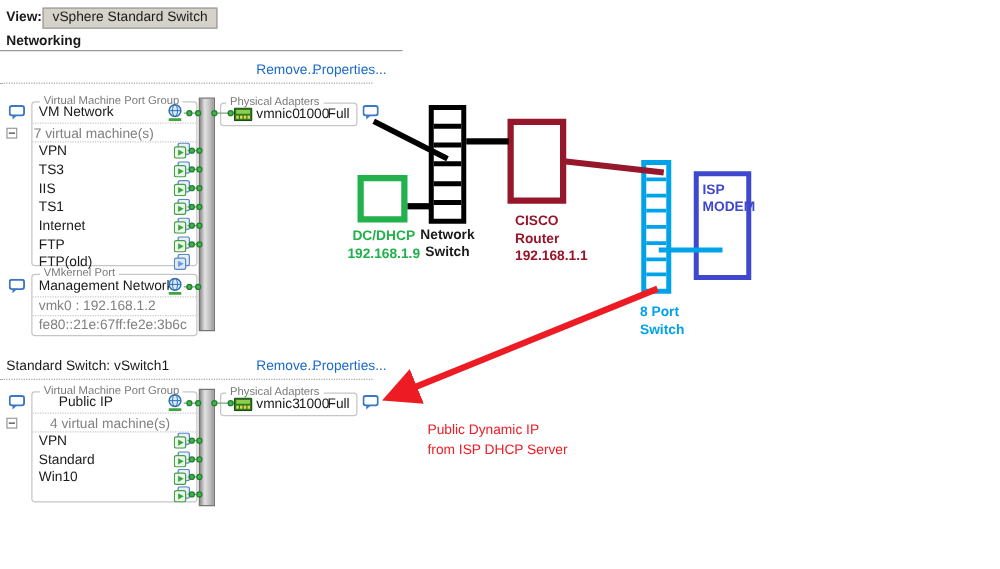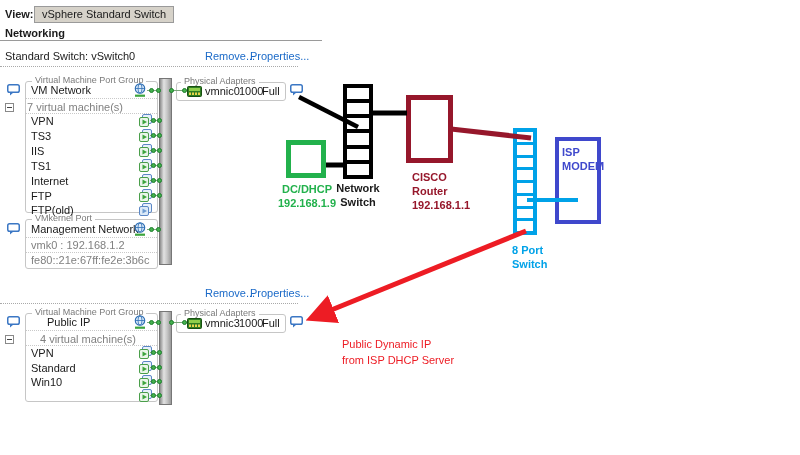--- a/index.html
+++ b/index.html
@@ -37,21 +37,20 @@
 </head>
 <body>
 
 <div id="screen">
 
   <div class="abs t bold" style="left:5px;top:8px;">View:</div>
   <div class="abs viewbtn" style="left:34px;top:6px;">vSphere Standard Switch</div>
   <div class="abs t bold" style="left:5px;top:27px;">Networking</div>
   <div class="abs" style="left:0;top:40px;width:322px;border-top:1px solid #9a9a9a;"></div>
 
-  <div class="abs t" style="left:5px;top:50px;">Standard Switch: vSwitch0</div>
   <div class="abs t link" style="left:205px;top:50px;">Remove...</div>
   <div class="abs t link" style="left:250px;top:50px;">Properties...</div>
   <div class="abs dotline" style="left:0;top:66px;width:298px;"></div>
 
   <div class="abs fieldset" style="left:25px;top:81px;width:133px;height:132px;z-index:2;"></div>
   <div class="abs legend" style="left:32px;top:76px;">Virtual Machine Port Group</div>
   <div class="abs rowsep" style="left:26px;top:98px;width:131px;z-index:3;"></div>
   <div class="abs rowsep" style="left:26px;top:113px;width:131px;z-index:3;"></div>
 
   <span class="abs" style="left:7px;top:84px;z-index:4;">
@@ -189,20 +188,21 @@
   <div class="abs t" style="left:205px;top:85px;z-index:4;">vmnic0</div>
   <div class="abs t" style="left:239px;top:85px;z-index:4;">1000</div>
   <div class="abs t" style="left:262px;top:85px;z-index:4;">Full</div>
   <span class="abs" style="left:290px;top:84px;z-index:4;">
     <svg width="13" height="12" viewBox="0 0 13 12">
         <rect x="0.75" y="0.75" width="11.5" height="7.5" rx="1.8" fill="#fff" stroke="#3b77c4" stroke-width="1.5"></rect>
         <path d="M3 8 v3.5 L7 8 z" fill="#3b77c4"></path>
       </svg>
   </span>
 
+  <div class="abs t" style="left:5px;top:287px;">Standard Switch: vSwitch1</div>
   <div class="abs t link" style="left:205px;top:287px;">Remove...</div>
   <div class="abs t link" style="left:250px;top:287px;">Properties...</div>
   <div class="abs dotline" style="left:0;top:303px;width:298px;"></div>
 
   <div class="abs fieldset" style="left:25px;top:313px;width:133px;height:89px;z-index:2;"></div>
   <div class="abs legend" style="left:32px;top:308px;">Virtual Machine Port Group</div>
   <div class="abs rowsep" style="left:26px;top:330px;width:131px;z-index:3;"></div>
   <div class="abs rowsep" style="left:26px;top:345px;width:131px;z-index:3;"></div>
   <span class="abs" style="left:7px;top:316px;z-index:4;">
     <svg width="13" height="12" viewBox="0 0 13 12">

